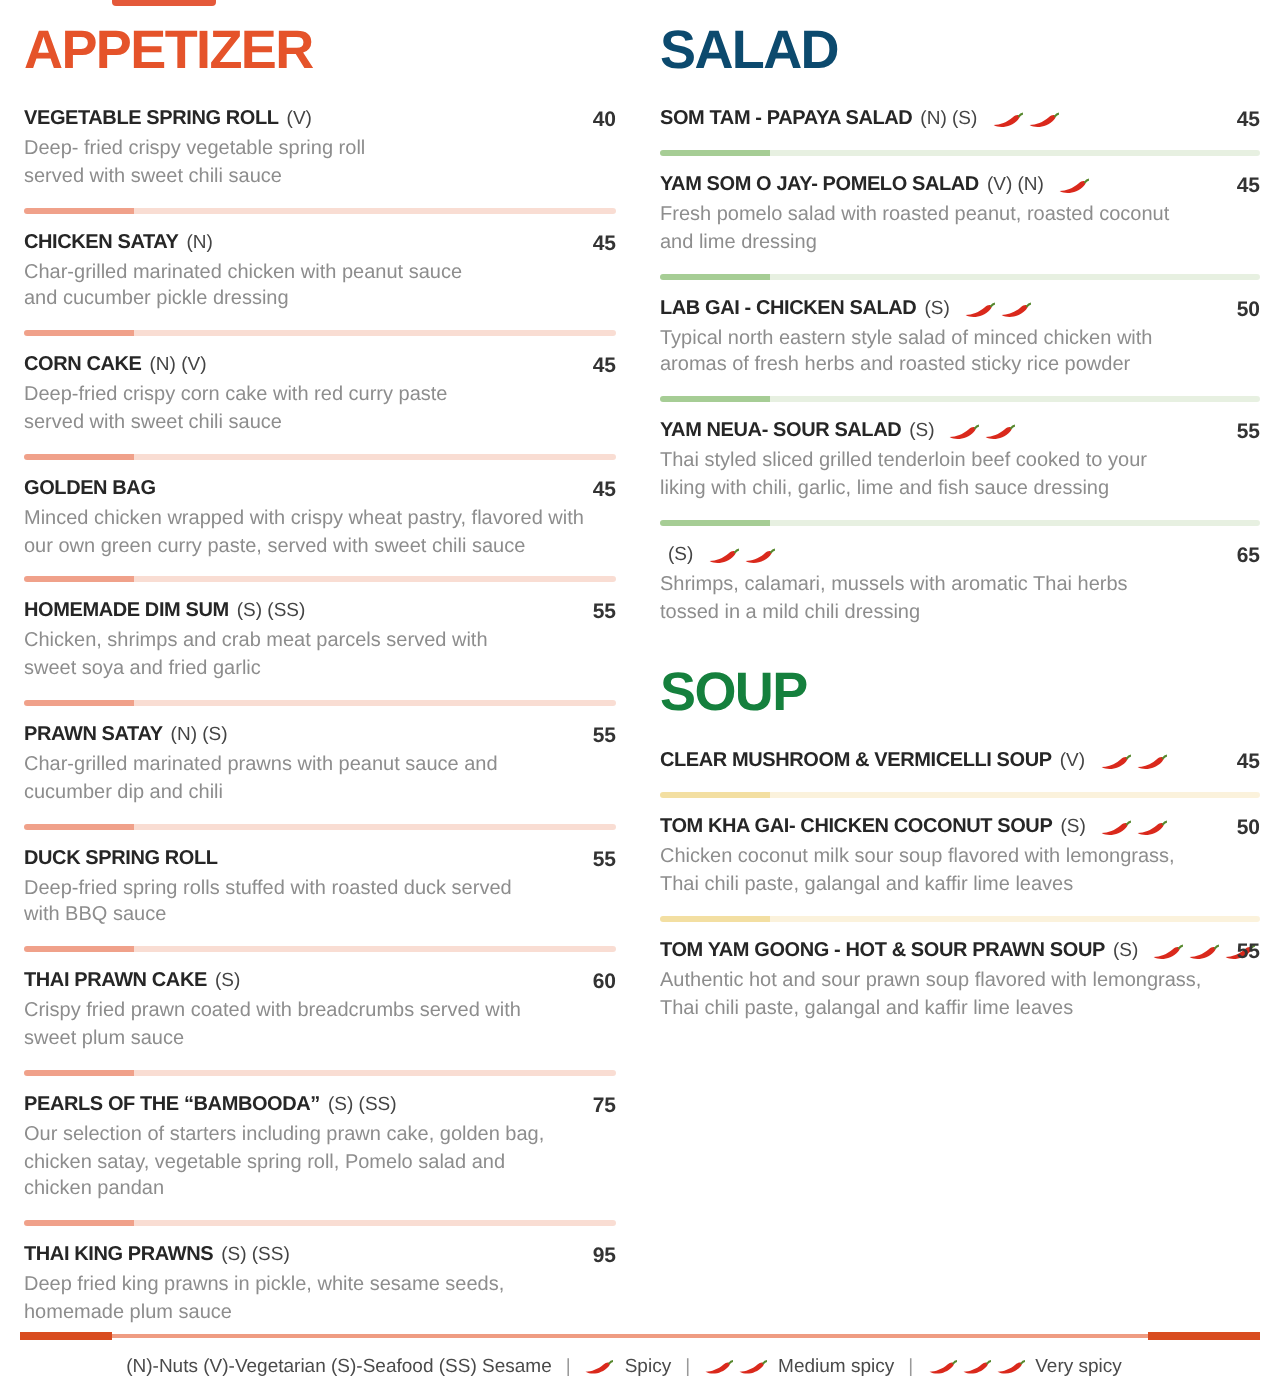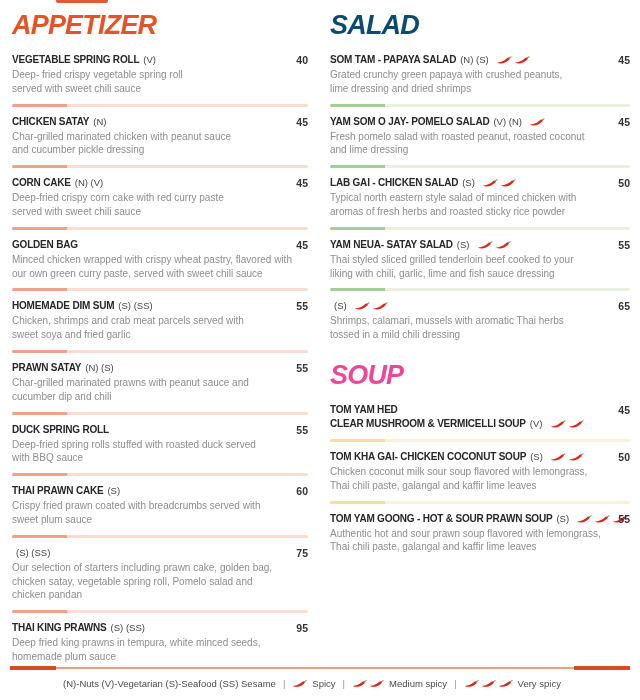--- a/index.html
+++ b/index.html
@@ -8,21 +8,21 @@
     font-family:"Liberation Sans",sans-serif;
     -webkit-font-smoothing:antialiased;
   }
   .page{position:absolute;inset:0;background:#ffffff;}
   .top-artifact{position:absolute;left:56px;top:0;width:52px;height:3px;background:#e4593a;border-radius:0 0 2px 2px;}
   .col{position:absolute;top:6px;}
   .col-left{left:12px;width:296px;}
   .col-right{left:330px;width:300px;}
   .section-title{
     font-size:27px;font-weight:bold;letter-spacing:-0.8px;
-    margin:4px 0 12px 0;line-height:1.15;font-style:italic;
+    margin:4px 0 12px 0;line-height:1.15;
   }
   .section-title.gap{margin-top:18px;}
   .item{margin:0;}
   .item-head{display:flex;align-items:flex-start;}
   .item-names{flex:1;min-width:0;}
   .name-line{display:flex;align-items:center;line-height:14px;}
   .item-name{
     font-size:10px;font-weight:bold;color:#262626;letter-spacing:-0.2px;
     white-space:nowrap;
   }
@@ -167,41 +167,42 @@
           <span class="item-price">60</span>
         </div>
         <div class="item-desc">Crispy fried prawn coated with breadcrumbs served with
 sweet plum sauce</div>
       </div>
       <div class="item-divider" style="background: linear-gradient(90deg, rgb(240, 161, 138) 0px, rgb(240, 161, 138) 55px, rgb(249, 221, 211) 55px);"></div>
       <div class="item">
         <div class="item-head">
           <div class="item-names">
             <div class="name-line">
+              <span class="item-name">PEARLS OF THE “BAMBOODA”</span>
               <span class="item-tags">(S) (SS)</span>
             </div>
           </div>
           <span class="item-price">75</span>
         </div>
         <div class="item-desc">Our selection of starters including prawn cake, golden bag,
 chicken satay, vegetable spring roll, Pomelo salad and
 chicken pandan</div>
       </div>
       <div class="item-divider" style="background: linear-gradient(90deg, rgb(240, 161, 138) 0px, rgb(240, 161, 138) 55px, rgb(249, 221, 211) 55px);"></div>
       <div class="item">
         <div class="item-head">
           <div class="item-names">
             <div class="name-line">
               <span class="item-name">THAI KING PRAWNS</span>
               <span class="item-tags">(S) (SS)</span>
             </div>
           </div>
           <span class="item-price">95</span>
         </div>
-        <div class="item-desc">Deep fried king prawns in tempura, white minced seeds,
+        <div class="item-desc">Deep fried king prawns in pickle, white sesame seeds,
 homemade plum sauce</div>
       </div>
     </div>
   <div class="col col-right" id="col-right">
       <div class="section-title" style="color: #0c4a6e;">SALAD</div>
       <div class="item">
         <div class="item-head">
           <div class="item-names">
             <div class="name-line">
               <span class="item-name">SOM TAM - PAPAYA SALAD</span>
@@ -213,22 +214,20 @@
                 </svg>
                 <svg viewBox="0 0 24 14" class="chili-icon">
                   <path d="M1.2 10.8 C6.5 13.8 14.5 12.2 19.5 6.8 C20.8 5.4 21 4.2 20.1 3.6 C19 2.9 17.2 3.6 15.6 5 C11.2 8.9 6 10.6 1.2 10.8 Z" fill="#da291c"></path>
                   <path d="M19.8 4.6 C21 3 22.2 2.2 23.2 2.2" fill="none" stroke="#56882d" stroke-width="1.6"></path>
                 </svg>
               </span>
             </div>
           </div>
           <span class="item-price">45</span>
         </div>
-        <div class="item-desc">Grated crunchy green papaya with crushed peanuts,
-lime dressing and dried shrimps</div>
       </div>
       <div class="item-divider" style="background: linear-gradient(90deg, rgb(166, 205, 149) 0px, rgb(166, 205, 149) 55px, rgb(231, 240, 225) 55px);"></div>
       <div class="item">
         <div class="item-head">
           <div class="item-names">
             <div class="name-line">
               <span class="item-name">YAM SOM O JAY- POMELO SALAD</span>
               <span class="item-tags">(V) (N)</span>
               <span class="chili-set">
                 <svg viewBox="0 0 24 14" class="chili-icon">
@@ -265,21 +264,21 @@
           <span class="item-price">50</span>
         </div>
         <div class="item-desc">Typical north eastern style salad of minced chicken with
 aromas of fresh herbs and roasted sticky rice powder</div>
       </div>
       <div class="item-divider" style="background: linear-gradient(90deg, rgb(166, 205, 149) 0px, rgb(166, 205, 149) 55px, rgb(231, 240, 225) 55px);"></div>
       <div class="item">
         <div class="item-head">
           <div class="item-names">
             <div class="name-line">
-              <span class="item-name">YAM NEUA- SATAY SALAD</span>
+              <span class="item-name">YAM NEUA- SOUR SALAD</span>
               <span class="item-tags">(S)</span>
               <span class="chili-set">
                 <svg viewBox="0 0 24 14" class="chili-icon">
                   <path d="M1.2 10.8 C6.5 13.8 14.5 12.2 19.5 6.8 C20.8 5.4 21 4.2 20.1 3.6 C19 2.9 17.2 3.6 15.6 5 C11.2 8.9 6 10.6 1.2 10.8 Z" fill="#da291c"></path>
                   <path d="M19.8 4.6 C21 3 22.2 2.2 23.2 2.2" fill="none" stroke="#56882d" stroke-width="1.6"></path>
                 </svg>
                 <svg viewBox="0 0 24 14" class="chili-icon">
                   <path d="M1.2 10.8 C6.5 13.8 14.5 12.2 19.5 6.8 C20.8 5.4 21 4.2 20.1 3.6 C19 2.9 17.2 3.6 15.6 5 C11.2 8.9 6 10.6 1.2 10.8 Z" fill="#da291c"></path>
                   <path d="M19.8 4.6 C21 3 22.2 2.2 23.2 2.2" fill="none" stroke="#56882d" stroke-width="1.6"></path>
                 </svg>
@@ -307,27 +306,24 @@
                   <path d="M19.8 4.6 C21 3 22.2 2.2 23.2 2.2" fill="none" stroke="#56882d" stroke-width="1.6"></path>
                 </svg>
               </span>
             </div>
           </div>
           <span class="item-price">65</span>
         </div>
         <div class="item-desc">Shrimps, calamari, mussels with aromatic Thai herbs
 tossed in a mild chili dressing</div>
       </div>
-      <div class="section-title gap" style="color: #ec4899;">SOUP</div>
-      <div class="item">
-        <div class="item-head">
-          <div class="item-names">
-            <div class="name-line">
-              <span class="item-name">TOM YAM HED</span>
-            </div>
+      <div class="section-title gap" style="color: #15803d;">SOUP</div>
+      <div class="item">
+        <div class="item-head">
+          <div class="item-names">
             <div class="name-line">
               <span class="item-name">CLEAR MUSHROOM &amp; VERMICELLI SOUP</span>
               <span class="item-tags">(V)</span>
               <span class="chili-set">
                 <svg viewBox="0 0 24 14" class="chili-icon">
                   <path d="M1.2 10.8 C6.5 13.8 14.5 12.2 19.5 6.8 C20.8 5.4 21 4.2 20.1 3.6 C19 2.9 17.2 3.6 15.6 5 C11.2 8.9 6 10.6 1.2 10.8 Z" fill="#da291c"></path>
                   <path d="M19.8 4.6 C21 3 22.2 2.2 23.2 2.2" fill="none" stroke="#56882d" stroke-width="1.6"></path>
                 </svg>
                 <svg viewBox="0 0 24 14" class="chili-icon">
                   <path d="M1.2 10.8 C6.5 13.8 14.5 12.2 19.5 6.8 C20.8 5.4 21 4.2 20.1 3.6 C19 2.9 17.2 3.6 15.6 5 C11.2 8.9 6 10.6 1.2 10.8 Z" fill="#da291c"></path>

